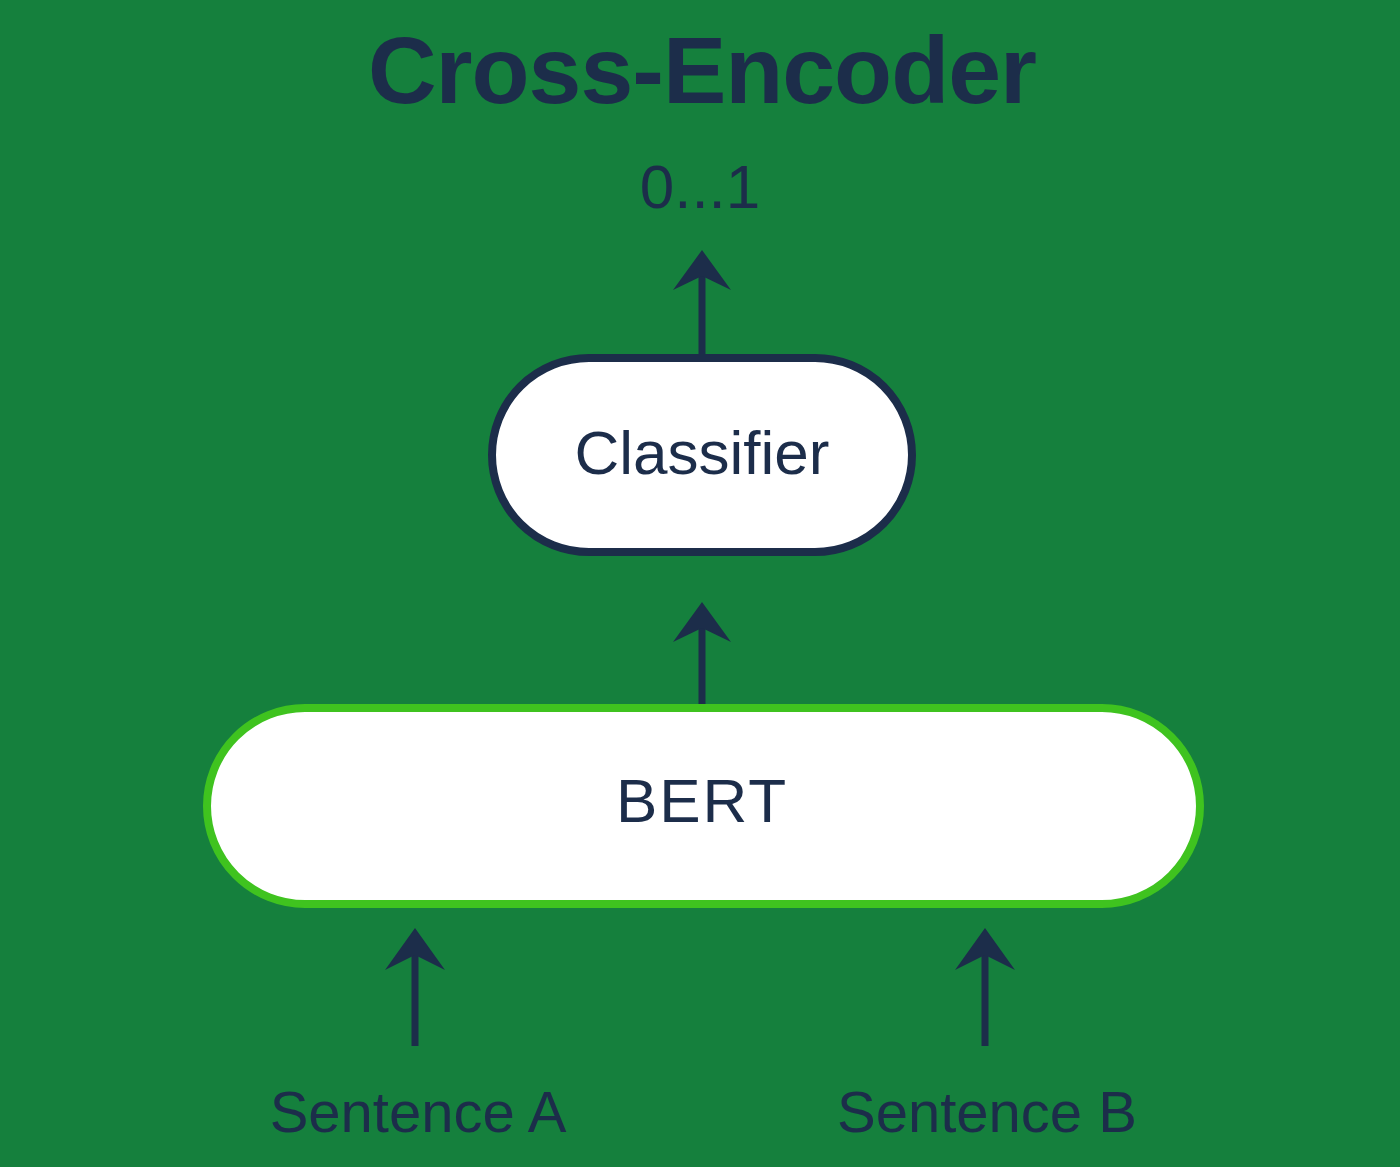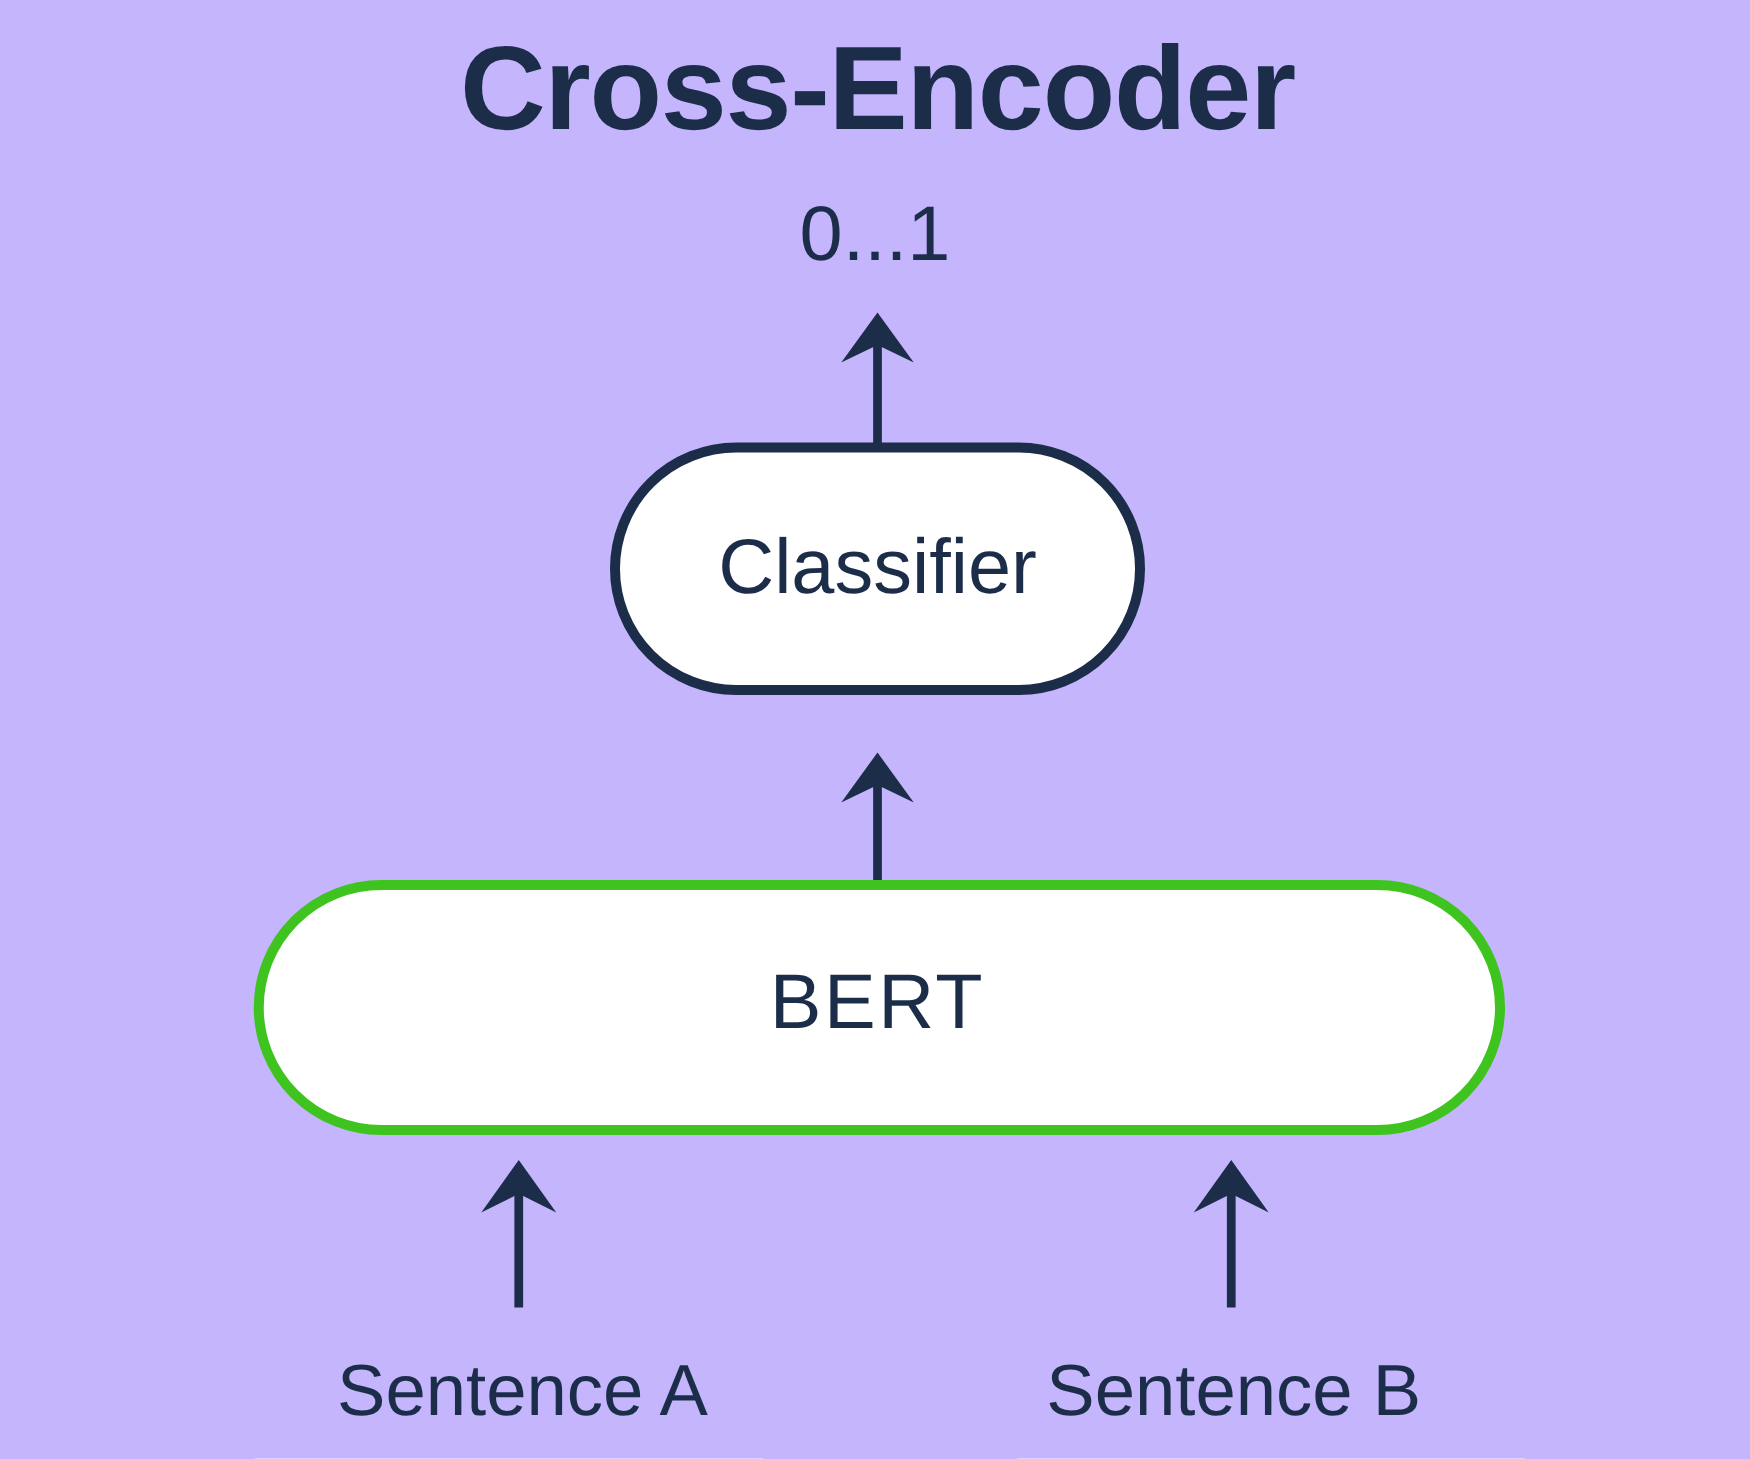--- a/index.html
+++ b/index.html
@@ -8,21 +8,21 @@
     padding: 0;
     background: #ffffff;
   }
   body {
     font-family: "Liberation Sans", sans-serif;
   }
   #diagram-root {
     position: relative;
     width: 1400px;
     height: 1167px;
-    background: #c4b5fd;
+    background: #15803d;
     overflow: hidden;
   }
   #diagram-svg {
     position: absolute;
     top: 0;
     left: 0;
     width: 1400px;
     height: 1167px;
     display: block;
   }

